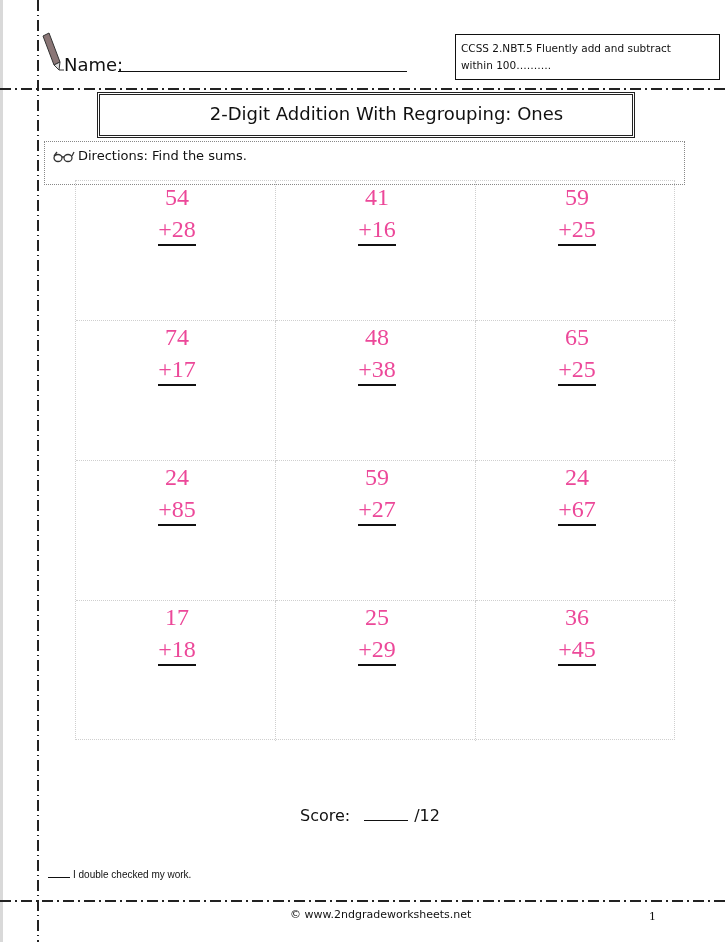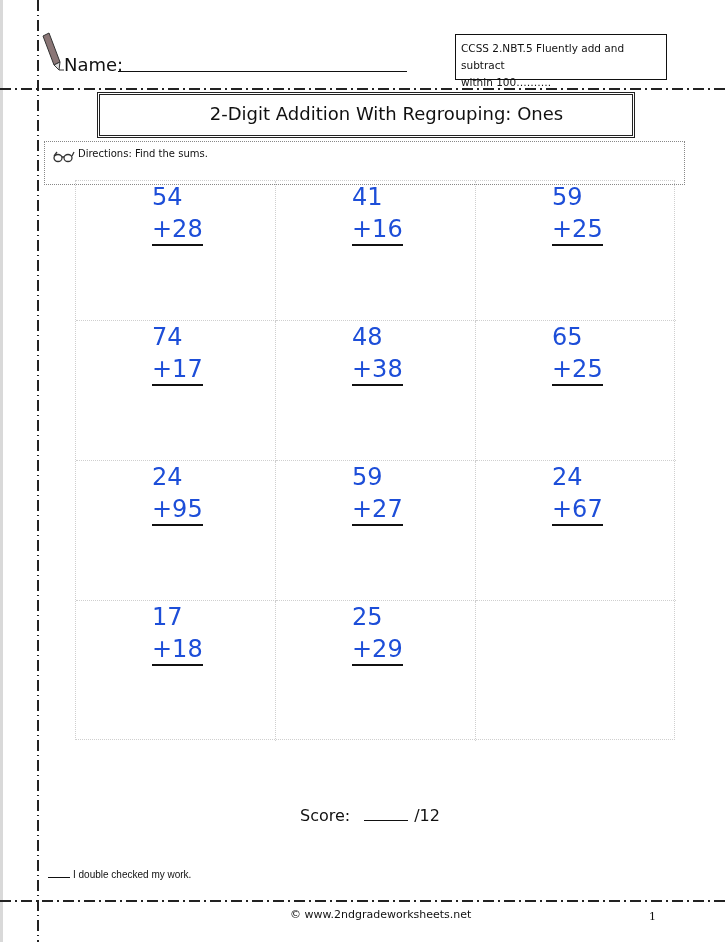--- a/index.html
+++ b/index.html
@@ -51,21 +51,21 @@
   }
   .name-line {
     position: absolute;
     left: 118px; top: 71px;
     width: 289px; height: 0;
     border-bottom: 1.5px solid #111;
   }
   .ccss-box {
     position: absolute;
     left: 455px; top: 34px;
-    width: 212px; height: 46px;
+    width: 265px; height: 46px;
     border: 1.5px solid #111;
     box-sizing: border-box;
     padding: 5px 5px 0 5px;
     font-size: 10.5px;
     line-height: 17px;
     font-style: italic;
   }
   .ccss-box span { font-style: normal; display: block; }
 
   .title-box {
@@ -79,21 +79,21 @@
     line-height: 38px;
     padding-left: 41px;
   }
   .directions-box {
     position: absolute;
     left: 44px; top: 141px;
     width: 641px; height: 44px;
     border: 1px dotted #888;
     box-sizing: border-box;
     padding: 6px 0 0 8px;
-    font-size: 10px;
+    font-size: 13px;
     display: flex;
     align-items: flex-start;
     gap: 3px;
   }
   .glasses { width: 22px; height: 12px; margin-top: 3px; }
 
   .grid {
     position: absolute;
     left: 75px; top: 180px;
     width: 600px; height: 560px;
@@ -107,24 +107,25 @@
     border-right: 1px dotted #cfcfcf;
     border-bottom: 1px dotted #cfcfcf;
     position: relative;
   }
   .cell:nth-child(3n) { border-right: none; }
   .cell:nth-child(n+10) { border-bottom: none; }
   .problem {
     position: absolute;
     left: 76px; top: 0px;
     width: 50px;
-    text-align: left;
+    text-align: center;
     font-size: 24px;
     line-height: 32px;
-    color: #1d4ed8;
+    color: #ec4899;
+    font-family: Liberation Serif, serif;
   }
   .problem .addend-2 {
     display: inline-block;
     border-bottom: 2.5px solid #111;
     line-height: 30px;
   }
 
   .score {
     position: absolute;
     left: 300px; top: 806px;
@@ -216,33 +217,36 @@
   <div class="cell">
       <div class="problem"><div>74</div><div class="addend-2">+17</div></div>
     </div>
   <div class="cell">
       <div class="problem"><div>48</div><div class="addend-2">+38</div></div>
     </div>
   <div class="cell">
       <div class="problem"><div>65</div><div class="addend-2">+25</div></div>
     </div>
   <div class="cell">
-      <div class="problem"><div>24</div><div class="addend-2">+95</div></div>
+      <div class="problem"><div>24</div><div class="addend-2">+85</div></div>
     </div>
   <div class="cell">
       <div class="problem"><div>59</div><div class="addend-2">+27</div></div>
     </div>
   <div class="cell">
       <div class="problem"><div>24</div><div class="addend-2">+67</div></div>
     </div>
   <div class="cell">
       <div class="problem"><div>17</div><div class="addend-2">+18</div></div>
     </div>
   <div class="cell">
       <div class="problem"><div>25</div><div class="addend-2">+29</div></div>
+    </div>
+  <div class="cell">
+      <div class="problem"><div>36</div><div class="addend-2">+45</div></div>
     </div>
 </div>
 
 <div class="score">
   <span>Score:</span>
   <span class="score-blank"></span>
   <span>/12</span>
 </div>
 
 <div class="check">

